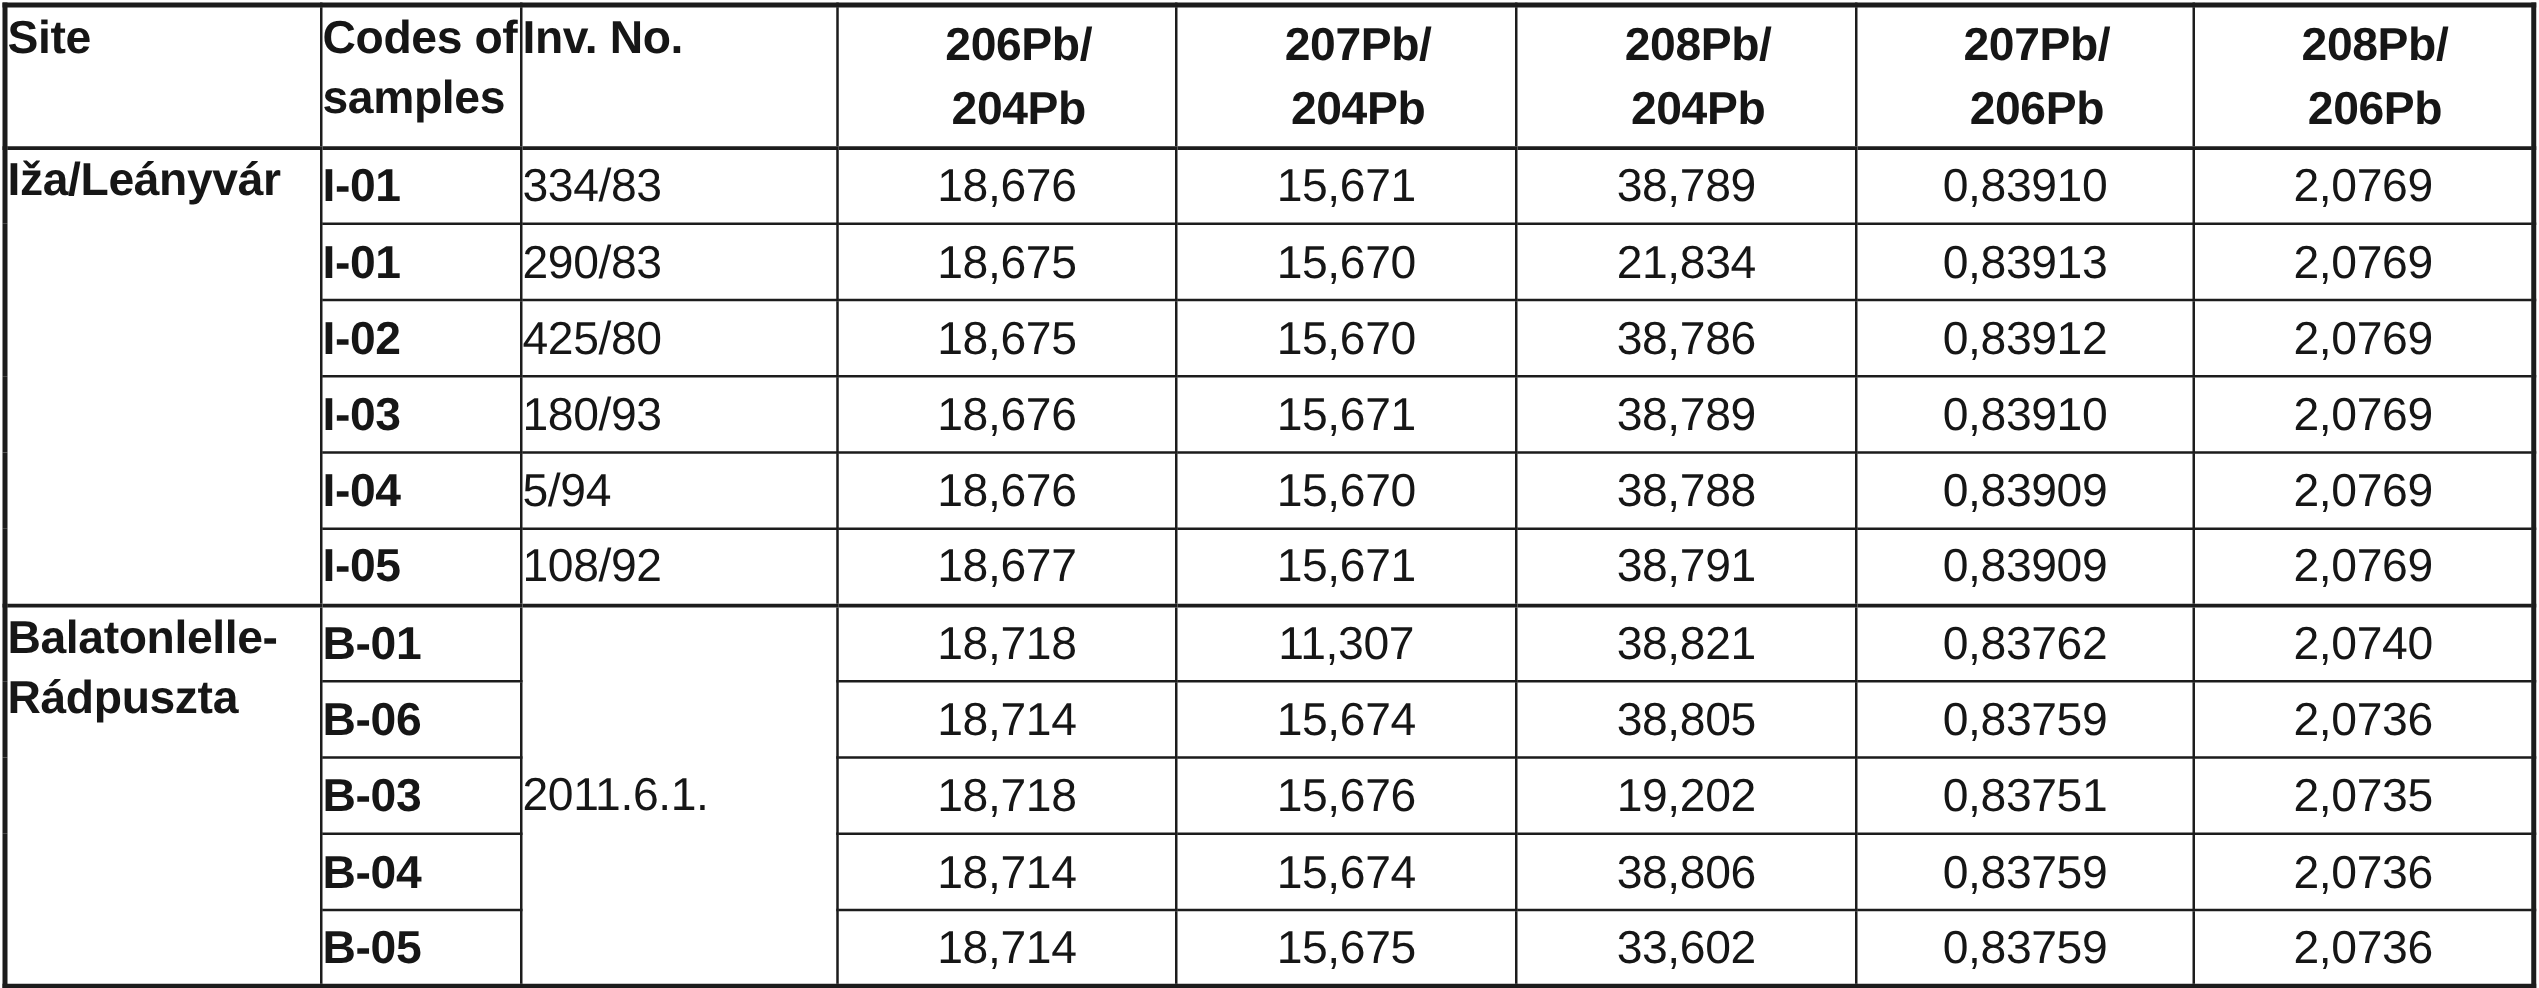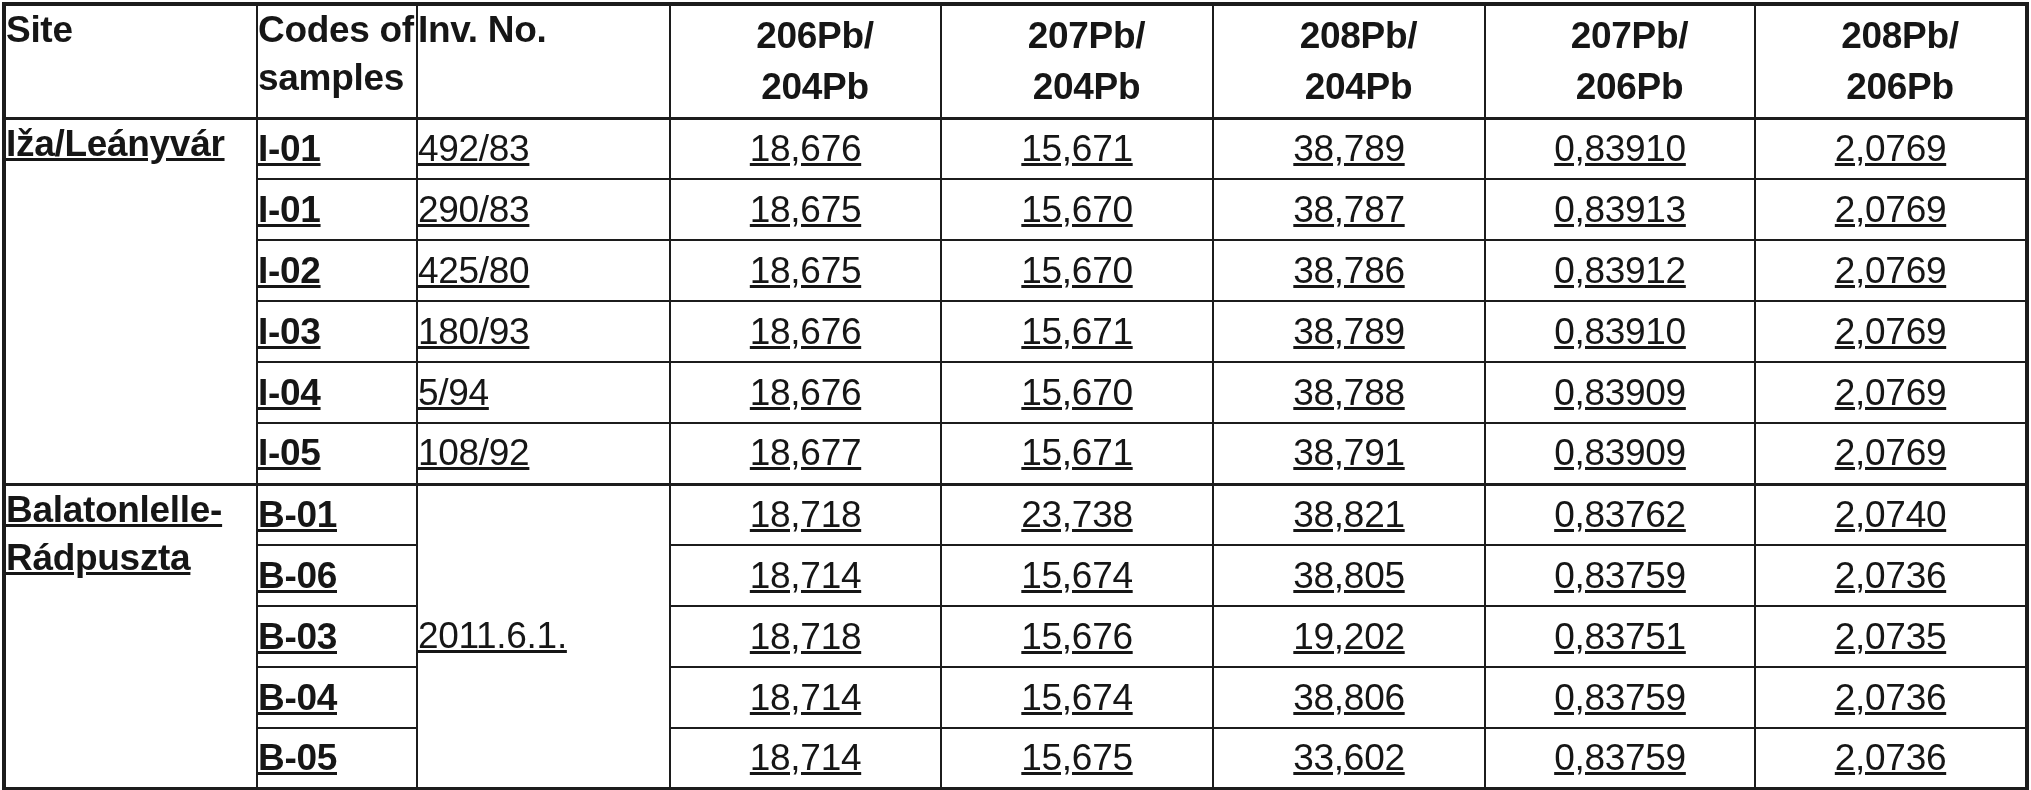--- a/index.html
+++ b/index.html
@@ -54,21 +54,20 @@
     vertical-align: middle;
     font-weight: 700;
   }
   th.ratio div {
     line-height: 1.38;
     margin-left: 19px;
   }
   
   tr.data-row {
     height: 61px;
-    text-decoration: underline;
   }
   tr.section-start td {
     border-top: 3px solid #1c1c1c;
     margin-top: 32px;
   }
   td.site {
     text-align: left;
     vertical-align: top;
     padding: 13px 6px 0 14px;
     font-weight: 700;
@@ -136,33 +135,33 @@
       <div>208Pb/</div>
       <div>206Pb</div>
     </th>
   </tr>
 
   <tr class="data-row">
     <td class="site" rowspan="6">
       <span>Iža/Leányvár</span>
     </td>
     <td class="code">I-01</td>
-    <td class="inv">492/83</td>
+    <td class="inv">334/83</td>
     <td class="val">18,676</td>
     <td class="val">15,671</td>
     <td class="val">38,789</td>
     <td class="val">0,83910</td>
     <td class="val">2,0769</td>
   </tr>
   <tr class="data-row">
     <td class="code">I-01</td>
     <td class="inv">290/83</td>
     <td class="val">18,675</td>
     <td class="val">15,670</td>
-    <td class="val">38,787</td>
+    <td class="val">21,834</td>
     <td class="val">0,83913</td>
     <td class="val">2,0769</td>
   </tr>
   <tr class="data-row">
     <td class="code">I-02</td>
     <td class="inv">425/80</td>
     <td class="val">18,675</td>
     <td class="val">15,670</td>
     <td class="val">38,786</td>
     <td class="val">0,83912</td>
@@ -197,21 +196,21 @@
   </tr>
 
   <tr class="data-row section-start">
     <td class="site" rowspan="5">
       <span>Balatonlelle-</span>
       <span>Rádpuszta</span>
     </td>
     <td class="code">B-01</td>
     <td class="inv" rowspan="5">2011.6.1.</td>
     <td class="val">18,718</td>
-    <td class="val">23,738</td>
+    <td class="val">11,307</td>
     <td class="val">38,821</td>
     <td class="val">0,83762</td>
     <td class="val">2,0740</td>
   </tr>
   <tr class="data-row">
     <td class="code">B-06</td>
     <td class="val">18,714</td>
     <td class="val">15,674</td>
     <td class="val">38,805</td>
     <td class="val">0,83759</td>

